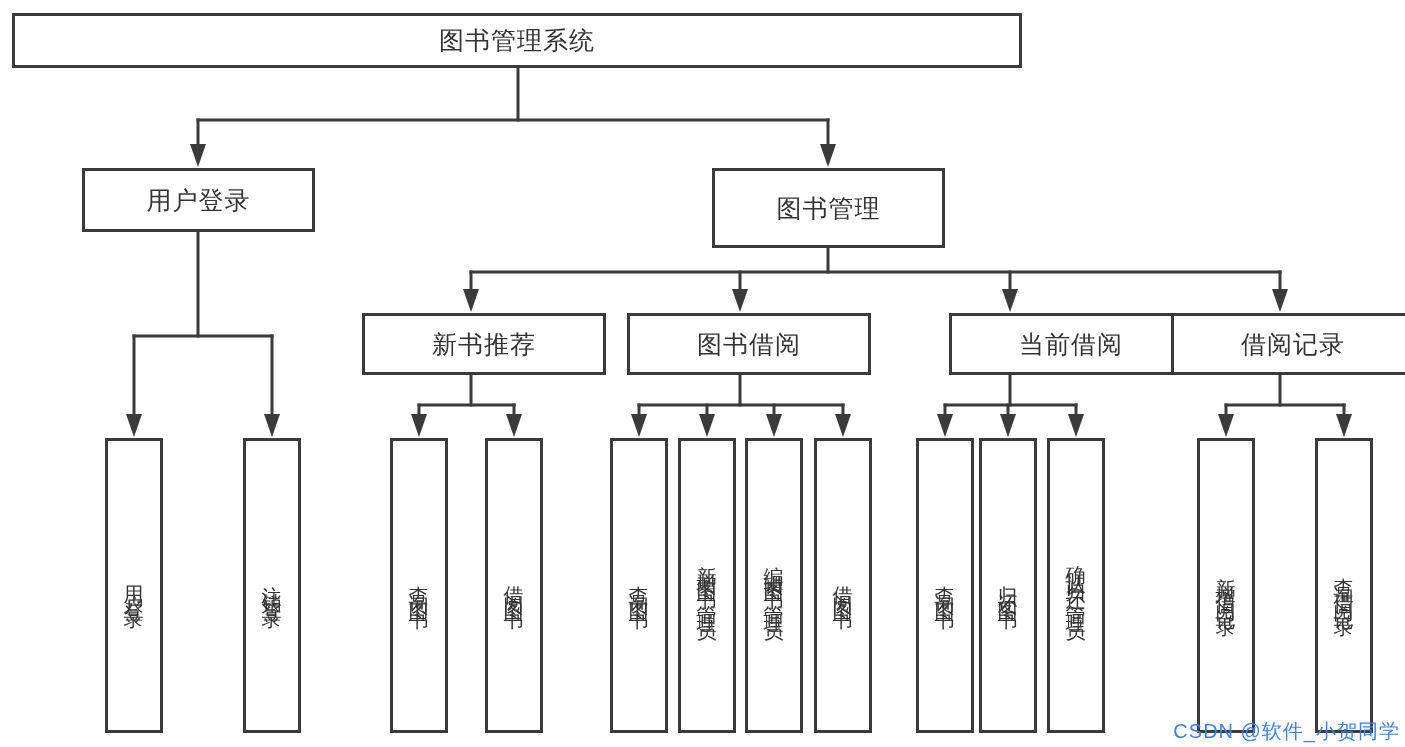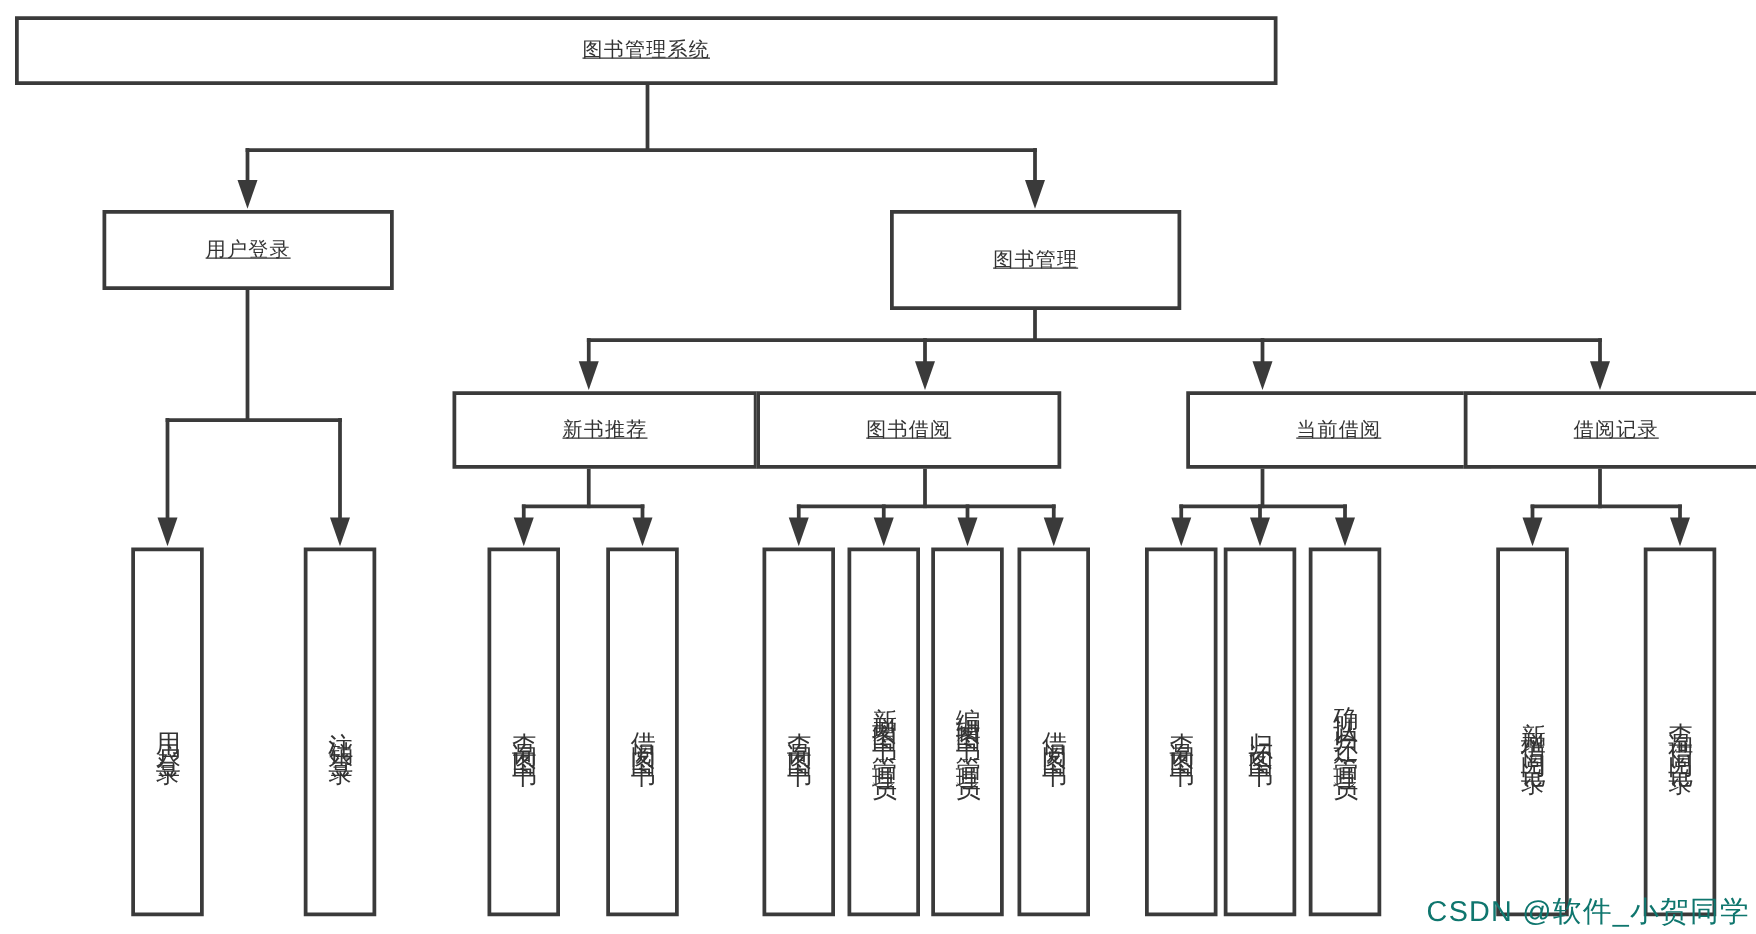--- a/index.html
+++ b/index.html
@@ -20,57 +20,57 @@
   .node {
     position: absolute;
     box-sizing: border-box;
     border: 3px solid #3a3a3a;
     background: #ffffff;
     display: flex;
     align-items: center;
     justify-content: center;
     color: #333333;
   }
-  .h-node { font-size: 16px; letter-spacing: 1px; text-decoration: underline; }
+  .h-node { font-size: 25px; letter-spacing: 1px; }
   .v-node { font-size: 20px; }
   .v-node .vtext {
     writing-mode: vertical-rl;
     text-orientation: mixed;
     letter-spacing: 8px;
     line-height: 1;
     white-space: nowrap;
   }
   .root-node   { left: 12px;  top: 13px;  width: 1010px; height: 55px; }
   .l2a { left: 82px;  top: 168px; width: 233px; height: 64px; }
   .l2b { left: 712px; top: 168px; width: 233px; height: 80px; }
   .l3  { top: 313px; width: 244px; height: 62px; }
   .l3a { left: 362px; }
-  .l3b { left: 605px; }
+  .l3b { left: 627px; }
   .l3c { left: 901px; margin-left: 48px; }
   .l3d { left: 1171px; }
   .leaf { top: 438px; width: 58px; height: 295px; }
   .lf1  { left: 105px; }
   .lf2  { left: 243px; }
   .lf3  { left: 390px; }
   .lf4  { left: 485px; }
   .lf5  { left: 610px; }
   .lf6  { left: 678px; }
   .lf7  { left: 745px; }
   .lf8  { left: 814px; }
   .lf9  { left: 916px; }
   .lf10 { left: 979px; }
   .lf11 { left: 1047px; }
   .lf12 { left: 1197px; }
   .lf13 { left: 1315px; }
   .watermark {
     position: absolute;
     right: 5px;
     bottom: 2px;
-    font-size: 23px;
-    color: #0f766e;
+    font-size: 20px;
+    color: #3b82f6;
     letter-spacing: 1px;
     z-index: 5;
   }
 </style>
 </head>
 <body>
 
 <div class="canvas">
 
   <svg class="connector-layer" viewBox="0 0 1405 747" xmlns="http://www.w3.org/2000/svg">

